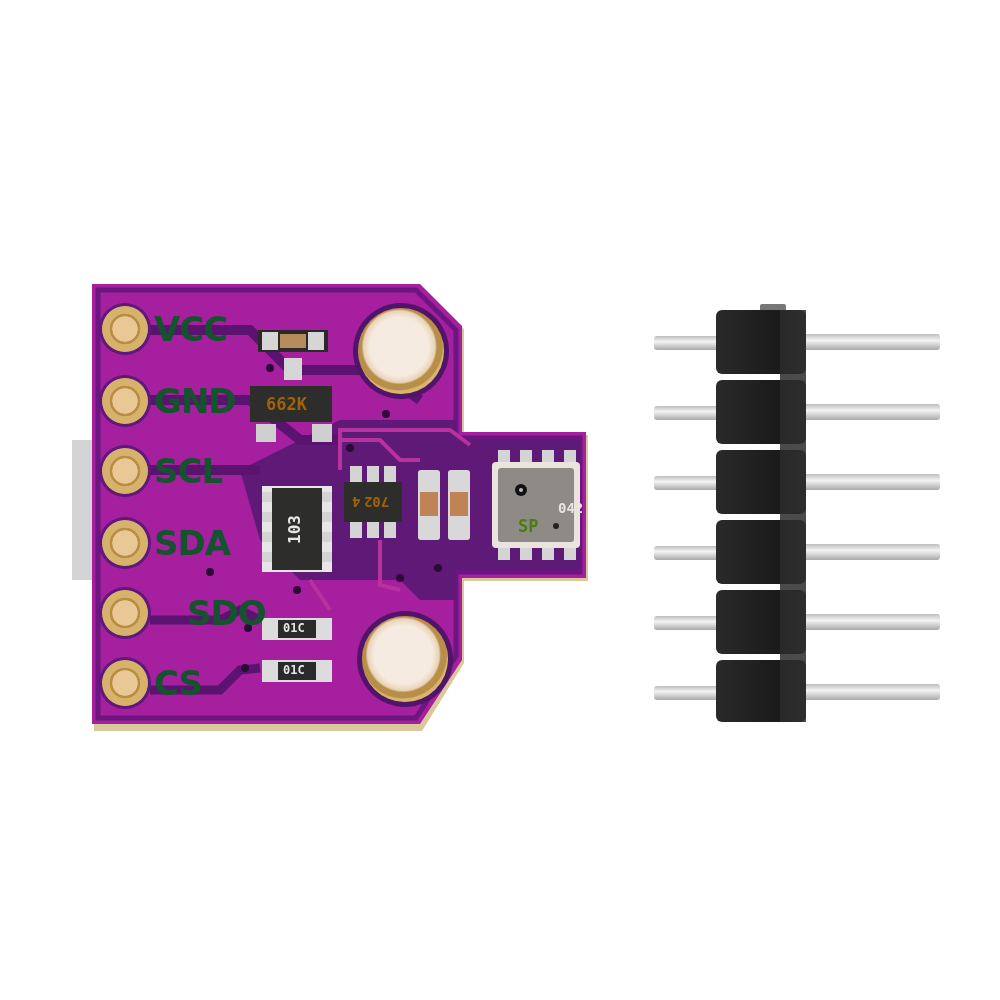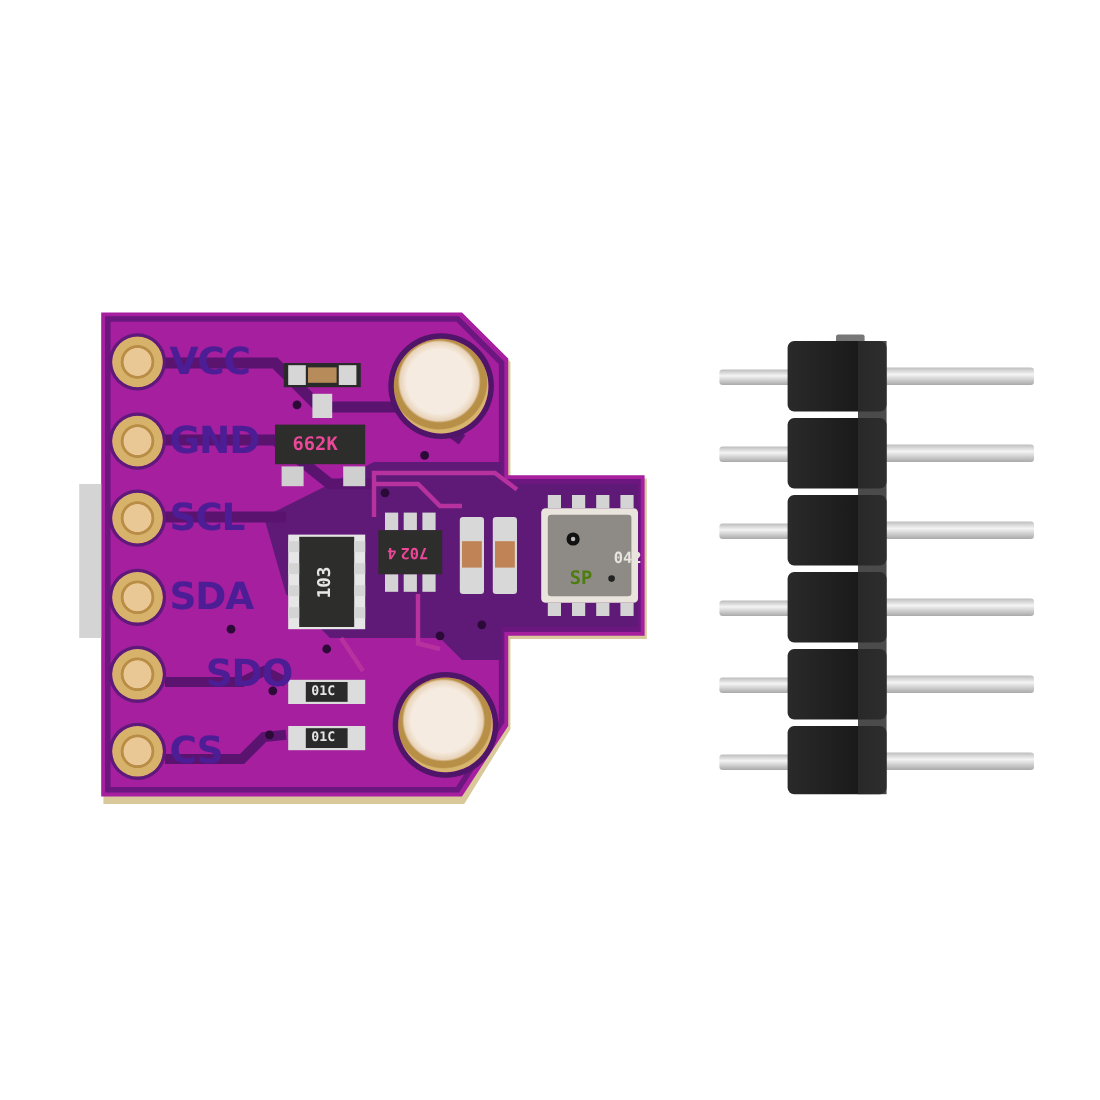--- a/index.html
+++ b/index.html
@@ -1,25 +1,25 @@
 <!DOCTYPE html>
 <html><head>
 <meta charset="utf-8">
 <style>
   html,body{margin:0;padding:0;background:#ffffff;}
   body{width:1000px;height:1000px;position:relative;overflow:hidden;font-family:"DejaVu Sans",sans-serif;}
   .scene{position:absolute;left:0;top:0;width:1000px;height:1000px;}
-  .silk{position:absolute;color:#4c1d95;font-family:"DejaVu Sans",sans-serif;font-weight:bold;font-size:34px;letter-spacing:-1px;line-height:1;}
+  .silk{position:absolute;color:#14532d;font-family:"DejaVu Sans",sans-serif;font-weight:bold;font-size:34px;letter-spacing:-1px;line-height:1;}
   .pad{position:absolute;width:46px;height:46px;border-radius:50%;
        background:radial-gradient(circle at 50% 50%,#e9c896 0 38%,#b98d45 40% 46%,#d6b26a 48% 70%,#8a6a2c 72% 100%);
        box-shadow:0 0 0 3px #5d1a7a;}
   .mount{position:absolute;width:86px;height:86px;border-radius:50%;
        background:radial-gradient(circle at 48% 45%,#f6ebe0 0 45%,#e8d3b8 55%,#b88f47 58% 66%,#d8b56e 68% 80%,#7c5b22 82% 100%);
        box-shadow:0 0 0 5px #4e1568;}
-  .ic-label{position:absolute;color:#ec4899;font-family:"DejaVu Sans Mono",monospace;font-size:15px;font-weight:bold;}
+  .ic-label{position:absolute;color:#a16207;font-family:"DejaVu Sans Mono",monospace;font-size:15px;font-weight:bold;}
 </style>
 </head>
 <body>
 
 <div class="scene">
 
   <svg style="position:absolute;left:0;top:0" width="1000" height="1000" viewBox="0 0 1000 1000">
 
     <path d="M92 284 L420 284 L462 326 L462 432 L586 432 L586 578 L462 578 L462 660 L420 728 L92 728 Z" fill="#d9c89a" transform="translate(2,3)"></path>
     <path d="M92 284 L420 284 L462 326 L462 432 L586 432 L586 578 L462 578 L462 660 L420 724 L92 724 Z" fill="#a51f9e"></path>

